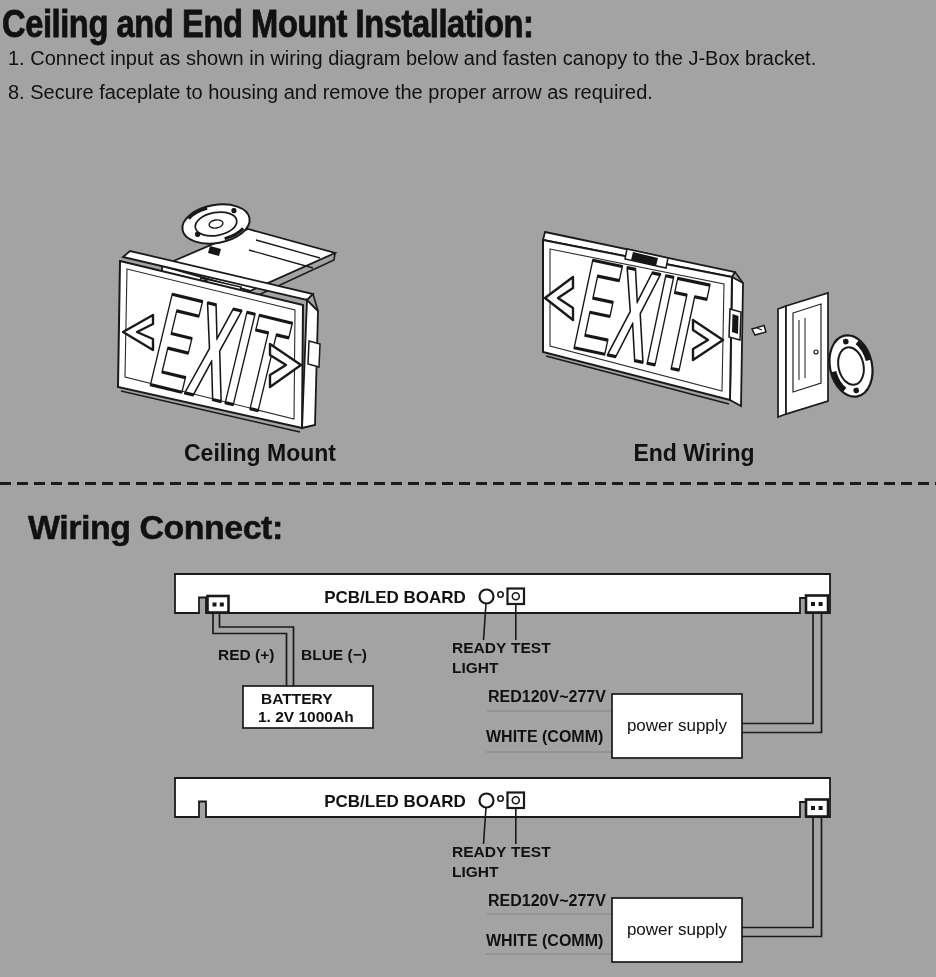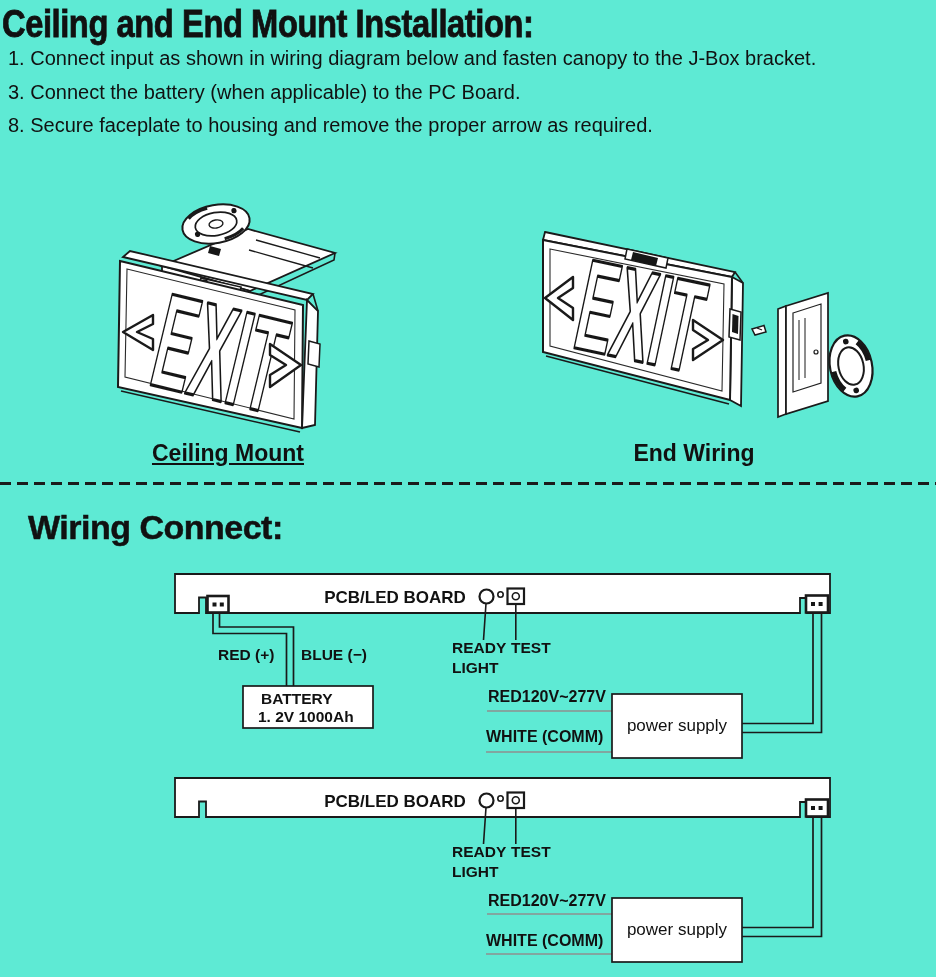--- a/index.html
+++ b/index.html
@@ -1,38 +1,38 @@
 <!DOCTYPE html>
 <html><head>
 <meta charset="utf-8">
 <style>
   html,body{margin:0;padding:0;background:#e8e8e8;}
   .page{
-    position:relative;width:936px;height:977px;background:#5eead4;
+    position:relative;width:936px;height:977px;background:#a3a3a3;
     font-family:"Liberation Sans",sans-serif;color:#111;overflow:hidden;
     margin:0 auto;
   }
   .page-title{
     position:absolute;left:2px;top:3px;margin:0;
     font-size:38px;font-weight:bold;letter-spacing:-0.5px;white-space:nowrap;
     transform:scaleX(0.86);transform-origin:0 0;
     -webkit-text-stroke:0.8px #111;
   }
   .instructions{
     position:absolute;left:8px;top:42px;width:920px;margin:0;padding:0;list-style:none;
   }
   .instructions li{
     font-size:20px;line-height:33.5px;white-space:nowrap;
   }
   .fig-svg{position:absolute;}
   .fig-label{
     position:absolute;top:440px;font-size:23px;font-weight:bold;text-align:center;
     white-space:nowrap;
   }
-  .fig-label.ceiling{left:128px;width:200px;text-decoration:underline;}
+  .fig-label.ceiling{left:160px;width:200px;}
   .fig-label.end{left:594px;width:200px;}
   .dashed-divider{
     position:absolute;left:0;top:482px;width:936px;height:3px;
     background:repeating-linear-gradient(90deg,#1b1b1b 0 11px,transparent 11px 17px);
   }
   .wiring-heading{
     position:absolute;left:28px;top:508px;margin:0;
     font-size:34px;font-weight:bold;letter-spacing:-0.5px;white-space:nowrap;
     -webkit-text-stroke:0.5px #111;
   }
@@ -51,21 +51,20 @@
 </style>
 </head>
 <body>
 
 <div class="page">
 
   <h1 class="page-title">Ceiling and End Mount Installation:</h1>
 
   <ol class="instructions">
     <li>1. Connect input as shown in wiring diagram below and fasten canopy to the J-Box bracket.</li>
-    <li>3. Connect the battery (when applicable) to the PC Board.</li>
     <li>8. Secure faceplate to housing and remove the proper arrow as required.</li>
   </ol>
 
   <svg class="fig-svg" style="left:100px;top:190px;" width="270" height="255" viewBox="100 190 270 255">
 
     <g>
       <polygon class="shape" stroke-width="1.8" points="162,266 248,229 335,253 250,291"></polygon>
       <polygon class="shape" stroke-width="1.8" points="162,266 162,274 250,299 250,291"></polygon>
       <path class="ln" stroke-width="1.6" d="M250,299 L334,260 L335,253"></path>
       <path class="ln" stroke-width="1.3" d="M256,240 L320,258 M249,250 L313,268 M170,263 L255,287"></path>

